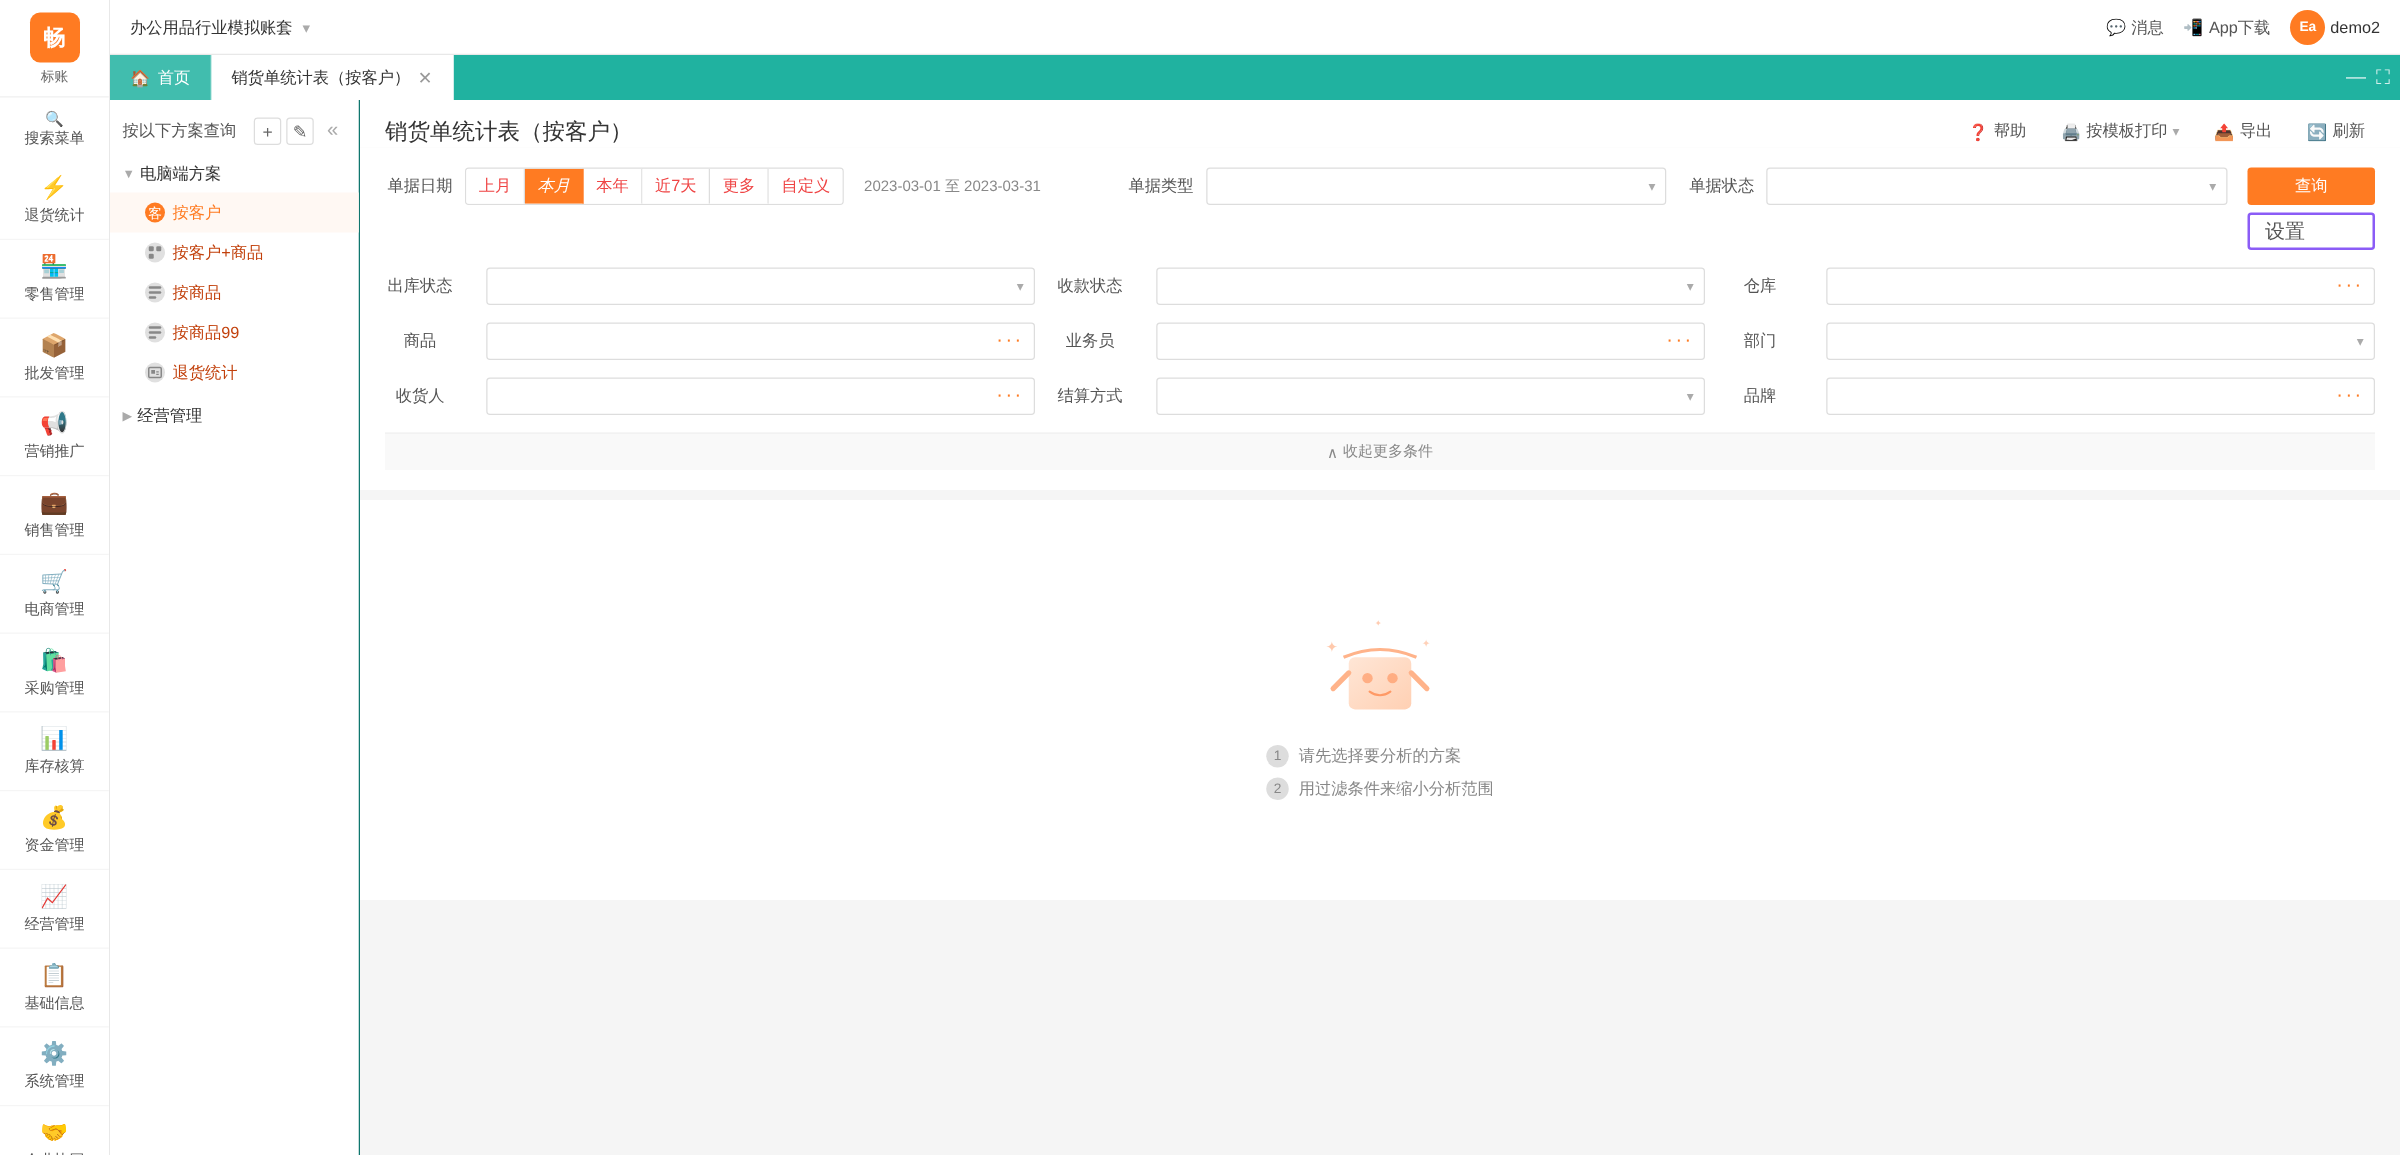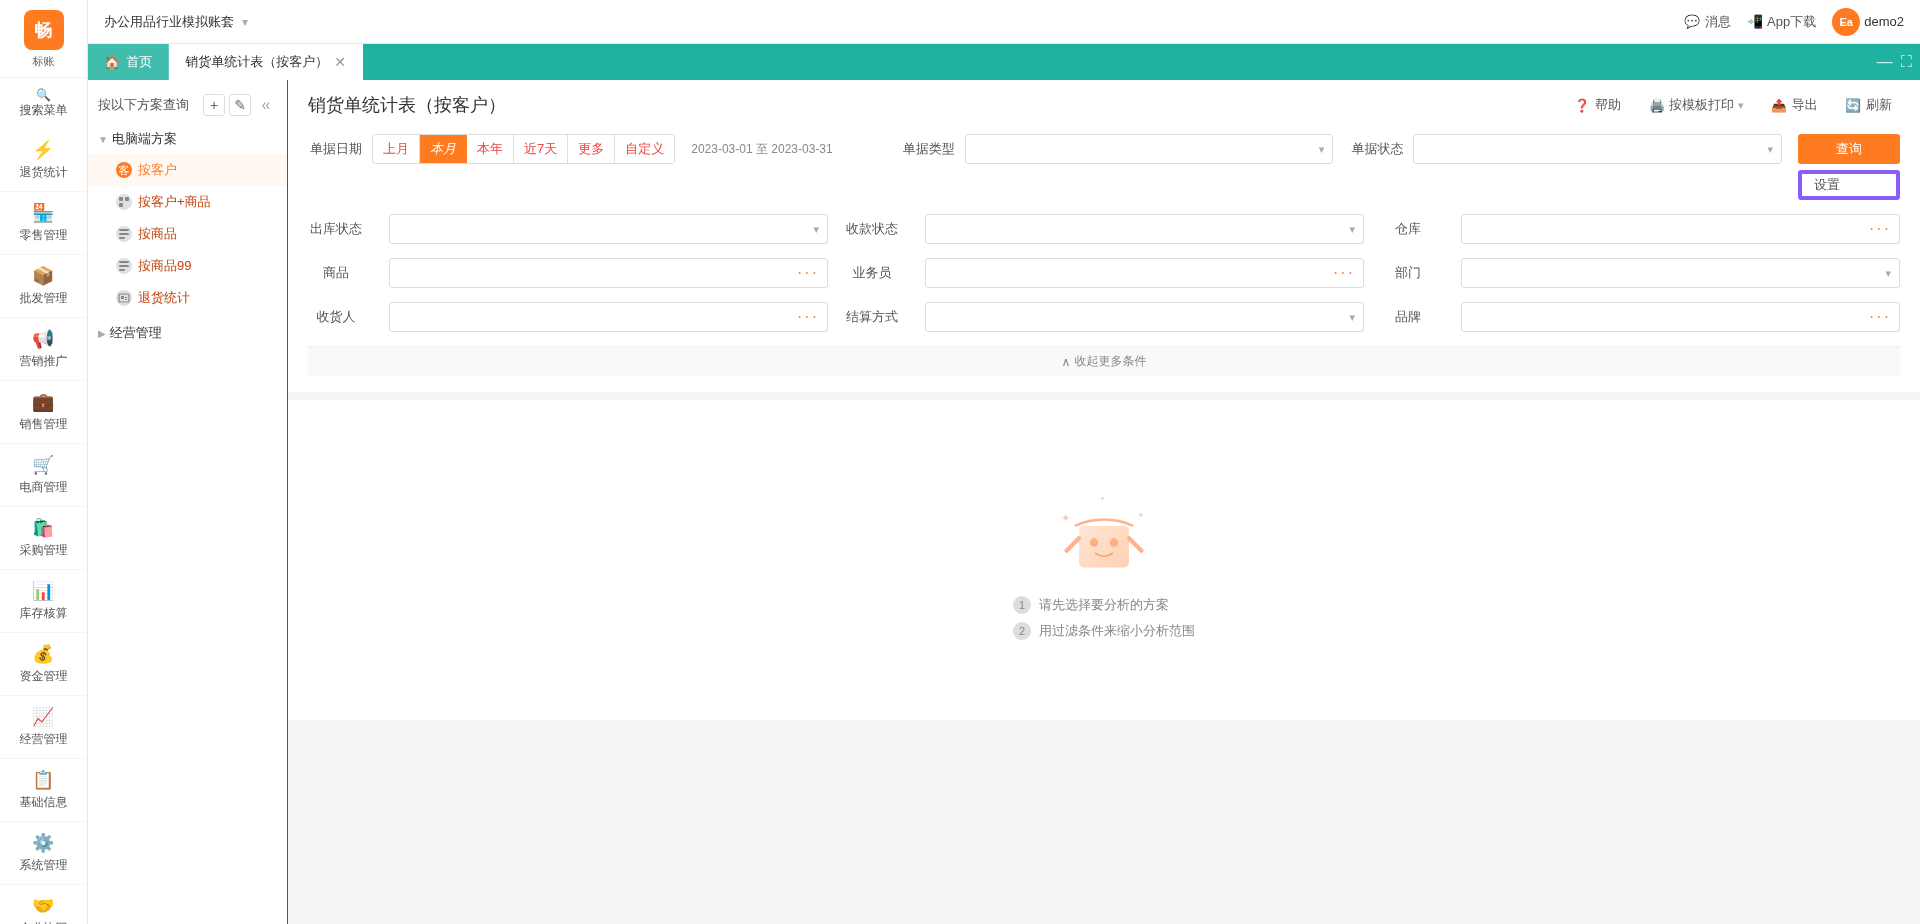--- a/index.html
+++ b/index.html
@@ -413,24 +413,24 @@
       padding: 6px 38px;
       font-size: 13px;
       cursor: pointer;
       height: 30px;
       display: flex;
       align-items: center;
     }
     .btn-settings {
       background: #fff;
       color: #555;
-      border: 4px solid #8b5cf6;
+      border: 2px solid #8b5cf6;
       border-radius: 3px;
       padding: 6px 12px;
-      font-size: 13px;
+      font-size: 16px;
       cursor: pointer;
       height: 30px;
       display: flex;
       align-items: center;
     }
 
     .filter-actions {
       display: flex;
       flex-direction: column;
       gap: 6px;

